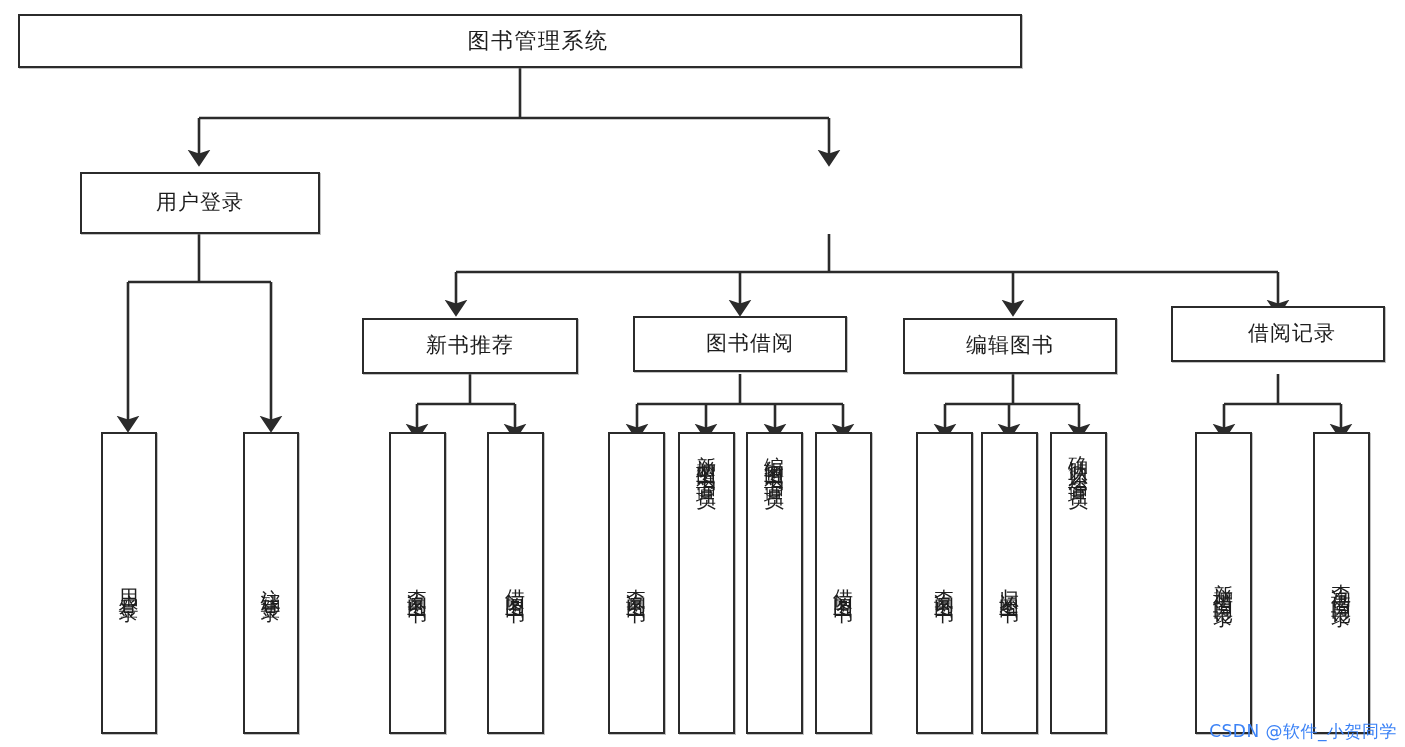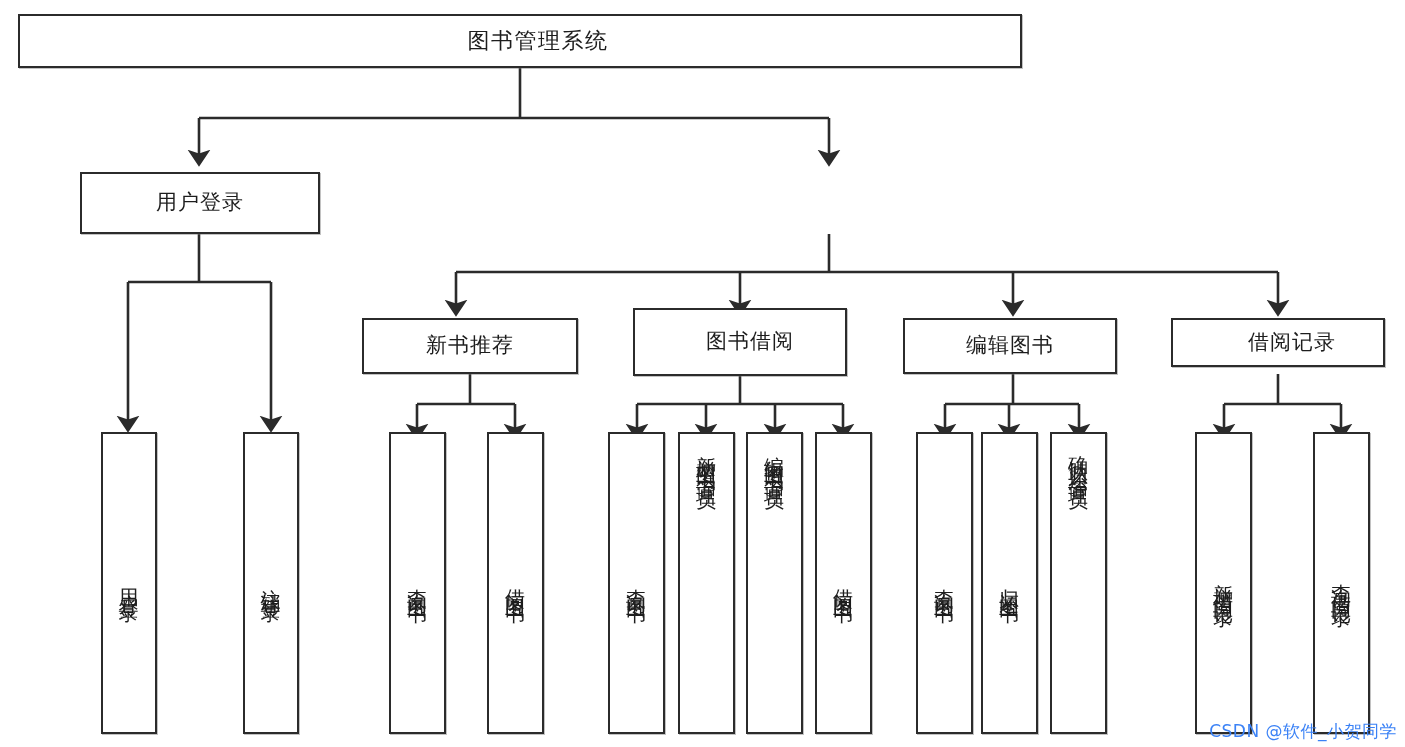--- a/index.html
+++ b/index.html
@@ -142,29 +142,29 @@
 
   <div class="node node-h" style="left:80px; top:172px; width:240px; height:62px;">
     <span>用户登录</span>
   </div>
 
 
   <div class="node node-h" style="left:362px; top:318px; width:216px; height:56px;">
     <span>新书推荐</span>
   </div>
 
-  <div class="node node-h" style="left:633px; top:308px; width:214px; height:68px;padding-left:20px;">
+  <div class="node node-h" style="left:633px; top:316px; width:214px; height:56px;padding-left:20px;">
     <span>图书借阅</span>
   </div>
 
   <div class="node node-h" style="left:903px; top:318px; width:214px; height:56px;">
     <span>编辑图书</span>
   </div>
 
-  <div class="node node-h" style="left:1171px; top:318px; width:214px; height:49px;padding-left:28px;">
+  <div class="node node-h" style="left:1171px; top:306px; width:214px; height:56px;padding-left:28px;">
     <span>借阅记录</span>
   </div>
 
   <div class="leaf center" style="left:101px; top:432px; width:56px; height:302px;">
     <span class="vtext">用户登录</span>
   </div>
 
   <div class="leaf center" style="left:243px; top:432px; width:56px; height:302px;">
     <span class="vtext">注销登录</span>
   </div>

